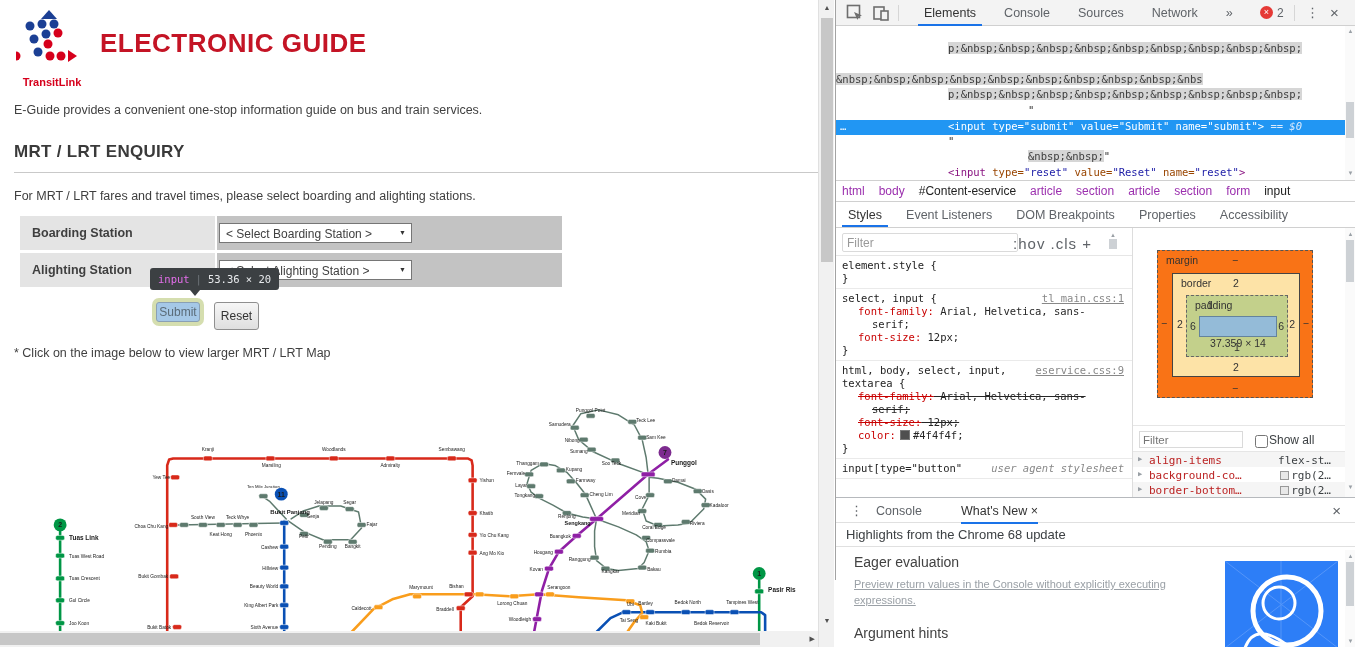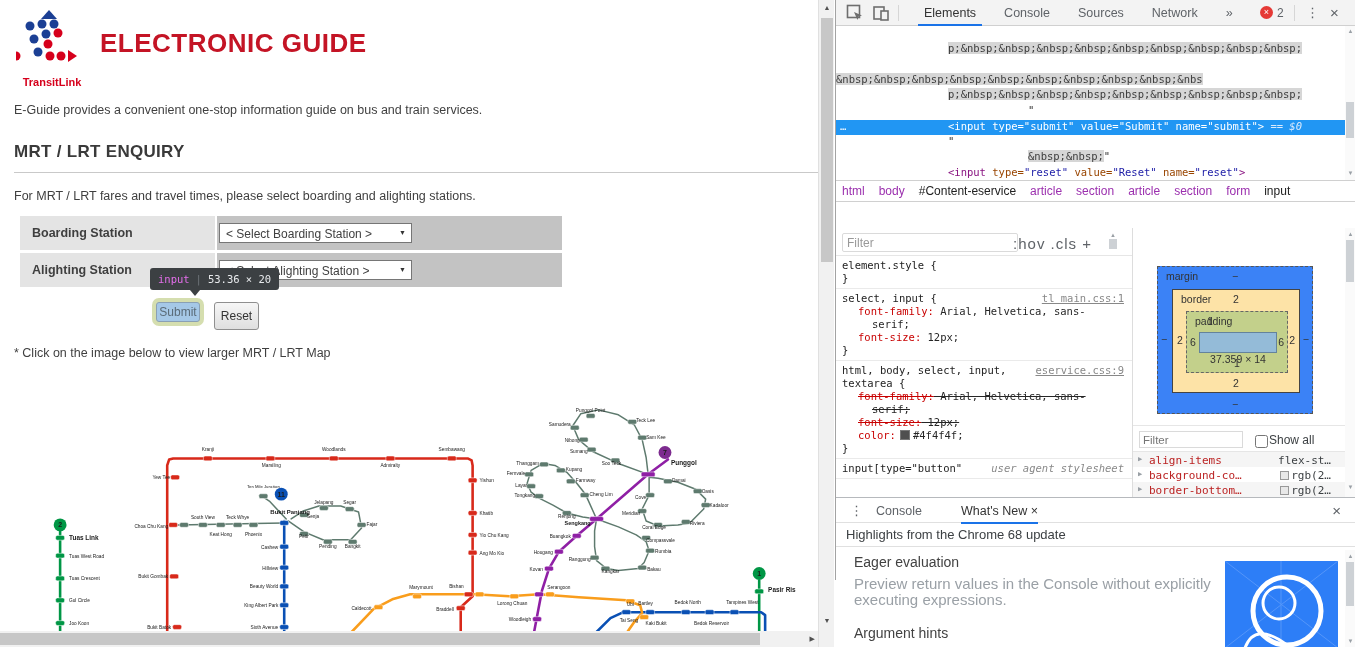--- a/index.html
+++ b/index.html
@@ -96,21 +96,21 @@
   .rule .sel-line{color:#222;position:relative;}
   .css-link{position:absolute;right:2px;top:0;color:#888;text-decoration:underline;}
   .css-origin{position:absolute;right:2px;top:0;color:#888;font-style:italic;}
   .prop-line{padding-left:16px;}
   .prop-line.ind2{padding-left:30px;}
   .sp-n{color:#c80000;} .sp-v{color:#262626;}
   .struck span{text-decoration:line-through;}
   .sw{display:inline-block;width:8px;height:8px;border:1px solid #777;margin:0 3px 0 4px;vertical-align:-1px;}
   #styles-right{position:absolute;left:296px;top:228px;width:213px;height:269px;border-left:1px solid #ddd;box-sizing:border-box;overflow:hidden;}
   
-  #bm-margin{position:absolute;left:24px;top:22px;width:156px;height:148px;background:#3b82f6;border:1px dashed #555;box-sizing:border-box;margin-top:16px;}
+  #bm-margin{position:absolute;left:24px;top:22px;width:156px;height:148px;background:#f97316;border:1px dashed #555;box-sizing:border-box;}
   #bm-border{position:absolute;left:14px;top:22px;width:128px;height:104px;background:#fde3a7;border:1px solid #444;box-sizing:border-box;}
   #bm-padding{position:absolute;left:13px;top:21px;width:102px;height:62px;background:#c3d08b;border:1px dashed #666;box-sizing:border-box;}
   #bm-content{position:absolute;left:12px;top:20px;width:78px;height:21px;background:#94bbd8;border:1px solid #64839c;box-sizing:border-box;}
   .bm-lbl{position:absolute;font-size:10.5px;color:#333;}
   .bm-val{position:absolute;font-size:10.5px;color:#333;text-align:center;width:100%;}
   .bm-side{position:absolute;font-size:10.5px;color:#333;}
   
   #computed-filter{position:absolute;left:0;top:197px;width:100%;height:27px;border-top:1px solid #e6e6e6;border-bottom:1px solid #e6e6e6;box-sizing:border-box;}
   #computed-filter input[type=text]{position:absolute;left:6px;top:5px;width:96px;height:15px;border:1px solid #dadada;font-size:11.5px;padding:0 3px;color:#333;font-family:"Liberation Sans",sans-serif;}
   #computed-filter input[type=checkbox]{position:absolute;left:118px;top:6px;width:13px;height:13px;}
@@ -126,21 +126,21 @@
   #drawer{position:absolute;left:0;top:497px;width:100%;height:150px;background:#fff;border-top:1px solid #b6b9bd;box-sizing:border-box;}
   #drawer-tabs{position:absolute;left:0;top:0;width:100%;height:25px;border-bottom:1px solid #e0e0e0;box-sizing:border-box;}
   #drawer-kebab{position:absolute;left:14px;top:5px;font-size:13px;color:#5f6368;}
   .dr-tab{position:absolute;top:0;height:25px;font-size:12.5px;color:#5f6368;padding-top:6px;box-sizing:border-box;}
   .dr-tab.active{color:#333;}
   .dr-tab.active::after{content:"";position:absolute;left:0;right:0;bottom:-1px;height:2px;background:#1a73e8;}
   #drawer-close{position:absolute;right:14px;top:4px;font-size:15px;color:#5f6368;}
   #drawer-header{position:absolute;left:0;top:25px;width:100%;height:24px;border-bottom:1px solid #e0e0e0;box-sizing:border-box;
                  font-size:13px;color:#3c4043;padding:4px 0 0 10px;}
   .wn-title{position:absolute;left:18px;font-size:14px;color:#424242;}
-  .wn-body{position:absolute;left:18px;width:372px;font-size:15px;color:#9aa0a6;line-height:16px;}
+  .wn-body{position:absolute;left:18px;width:372px;font-size:11px;color:#9aa0a6;line-height:16px;text-decoration:underline;}
   #wn-img{position:absolute;left:389px;top:63px;width:113px;height:87px;background:#2d7ef7;overflow:hidden;}
   
   .dt-scroll{position:absolute;left:509px;width:11px;background:#fafafa;}
   .dt-thumb{position:absolute;left:1px;width:8px;background:#cdd1d5;}
   .dt-arr{position:absolute;left:0;width:11px;text-align:center;font-size:6px;color:#9aa0a6;}
   
   .st-lbl{font-family:"Liberation Sans",sans-serif;fill:#1a1a1a;}
 </style>
 </head>
 <body>
@@ -452,20 +452,27 @@
         <span class="crumb tag">body</span>
         <span class="crumb plain">#Content-eservice</span>
         <span class="crumb tag">article</span>
         <span class="crumb tag">section</span>
         <span class="crumb tag">article</span>
         <span class="crumb tag">section</span>
         <span class="crumb tag">form</span>
         <span class="crumb plain">input</span>
       </div>
 
+    <div id="sidebar-tabs">
+        <span class="sb-tab active">Styles</span>
+        <span class="sb-tab">Event Listeners</span>
+        <span class="sb-tab">DOM Breakpoints</span>
+        <span class="sb-tab">Properties</span>
+        <span class="sb-tab">Accessibility</span>
+      </div>
 
     <div id="styles-left">
       <div id="filter-row">
         <input id="filter-input" type="text" placeholder="Filter" style="">
         <span id="hov-cls">:hov  .cls  +</span>
         <div id="mini-scroll">
           <div class="arrow">▲</div>
           <div id="mini-thumb"></div>
         </div>
       </div>

